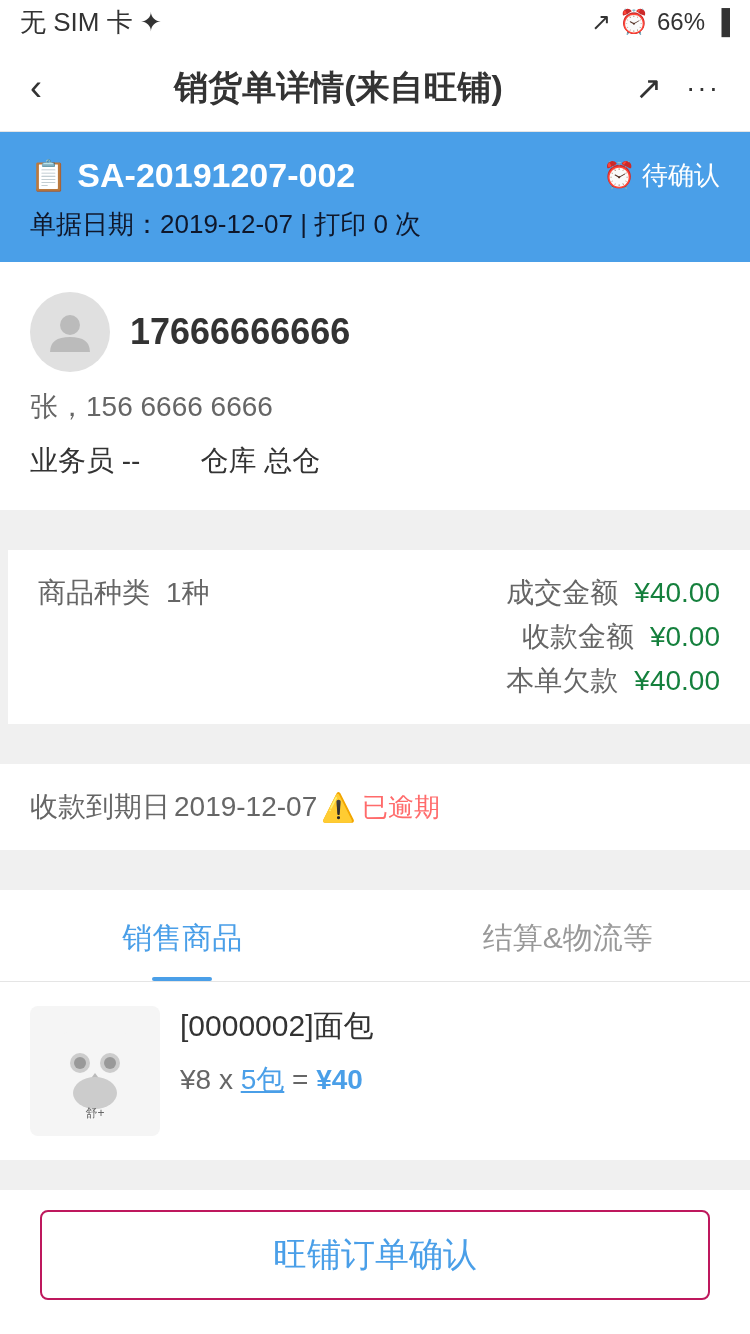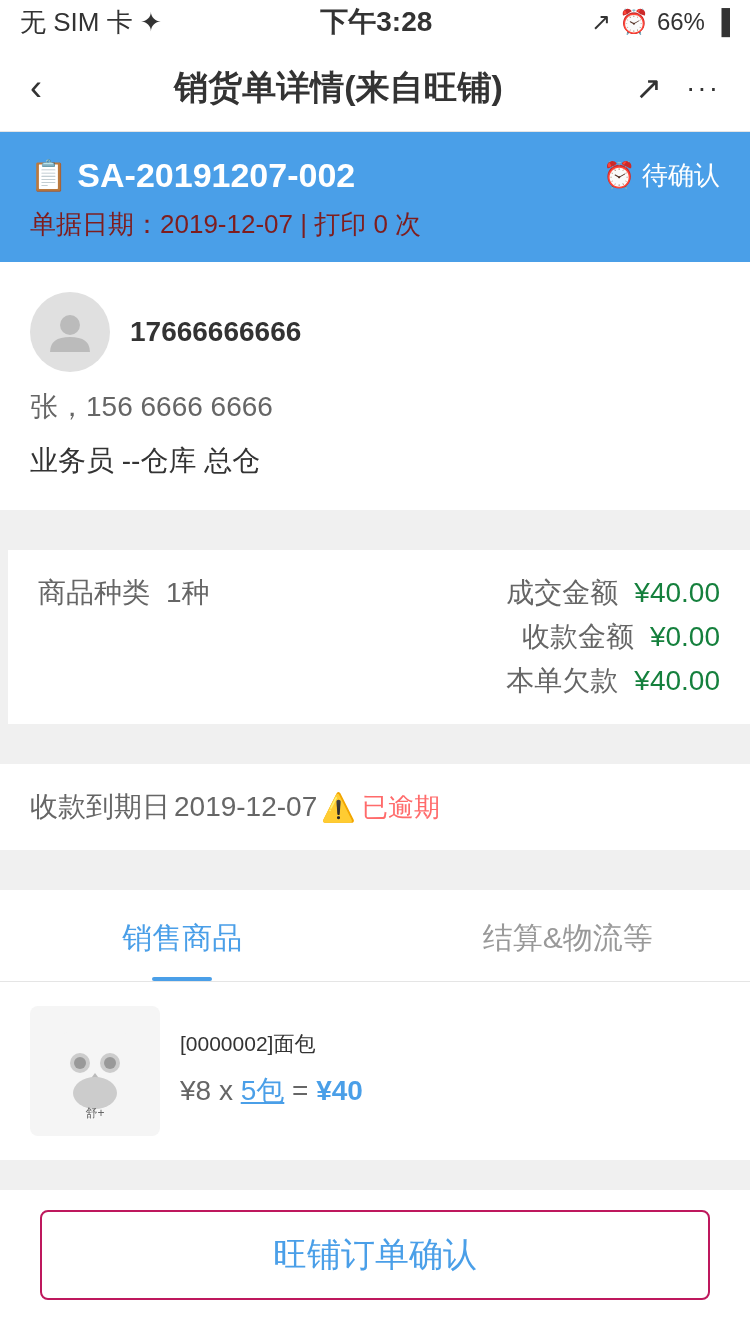--- a/index.html
+++ b/index.html
@@ -76,21 +76,21 @@
     }
     .order-status {
       font-size: 26px;
       color: #fff;
       display: flex;
       align-items: center;
       gap: 6px;
     }
     .order-date {
       font-size: 26px;
-      color: #7f1d1d;
+      color: #0f172a;
     }
 
     
     .customer-section {
       background: #fff;
       padding: 30px;
       margin-bottom: 20px;
     }
     .customer-top {
       display: flex;
@@ -104,31 +104,32 @@
       border-radius: 50%;
       background: #e0e0e0;
       display: flex;
       align-items: center;
       justify-content: center;
       font-size: 42px;
       color: #999;
       flex-shrink: 0;
     }
     .customer-name {
-      font-size: 28px;
+      font-size: 36px;
       font-weight: 600;
       color: #333;
     }
     .customer-detail {
       font-size: 28px;
       color: #666;
       margin-bottom: 16px;
     }
     .customer-meta {
       display: flex;
+      gap: 60px;
       font-size: 28px;
       color: #666;
     }
     .customer-meta span { color: #333; }
 
     
     .stats-section {
       background: #fff;
       padding: 24px 30px;
       margin-bottom: 20px;
@@ -233,24 +234,23 @@
       display: flex;
       align-items: center;
       justify-content: center;
       flex-shrink: 0;
       overflow: hidden;
     }
     .product-info {
       flex: 1;
     }
     .product-name {
-      font-size: 21px;
+      font-size: 30px;
       color: #333;
       margin-bottom: 14px;
-      margin-top: 24px;
     }
     .product-price {
       font-size: 28px;
       color: #666;
     }
 
     
     .empty-area {
       background: #f0f0f0;
       height: 240px;
@@ -286,21 +286,20 @@
       background: #f0f0f0;
     }
   </style>
 </head>
 <body>
 
 <div class="status-bar">
   <div class="status-left">
     <span>无 SIM 卡 ✦</span>
   </div>
-  <div class="status-center">下午3:28</div>
   <div class="status-right">
     <span>↗</span>
     <span>⏰</span>
     <span>66%</span>
     <span>▐</span>
   </div>
 </div>
 
 <div class="nav-bar">
   <div class="nav-back">‹</div>

